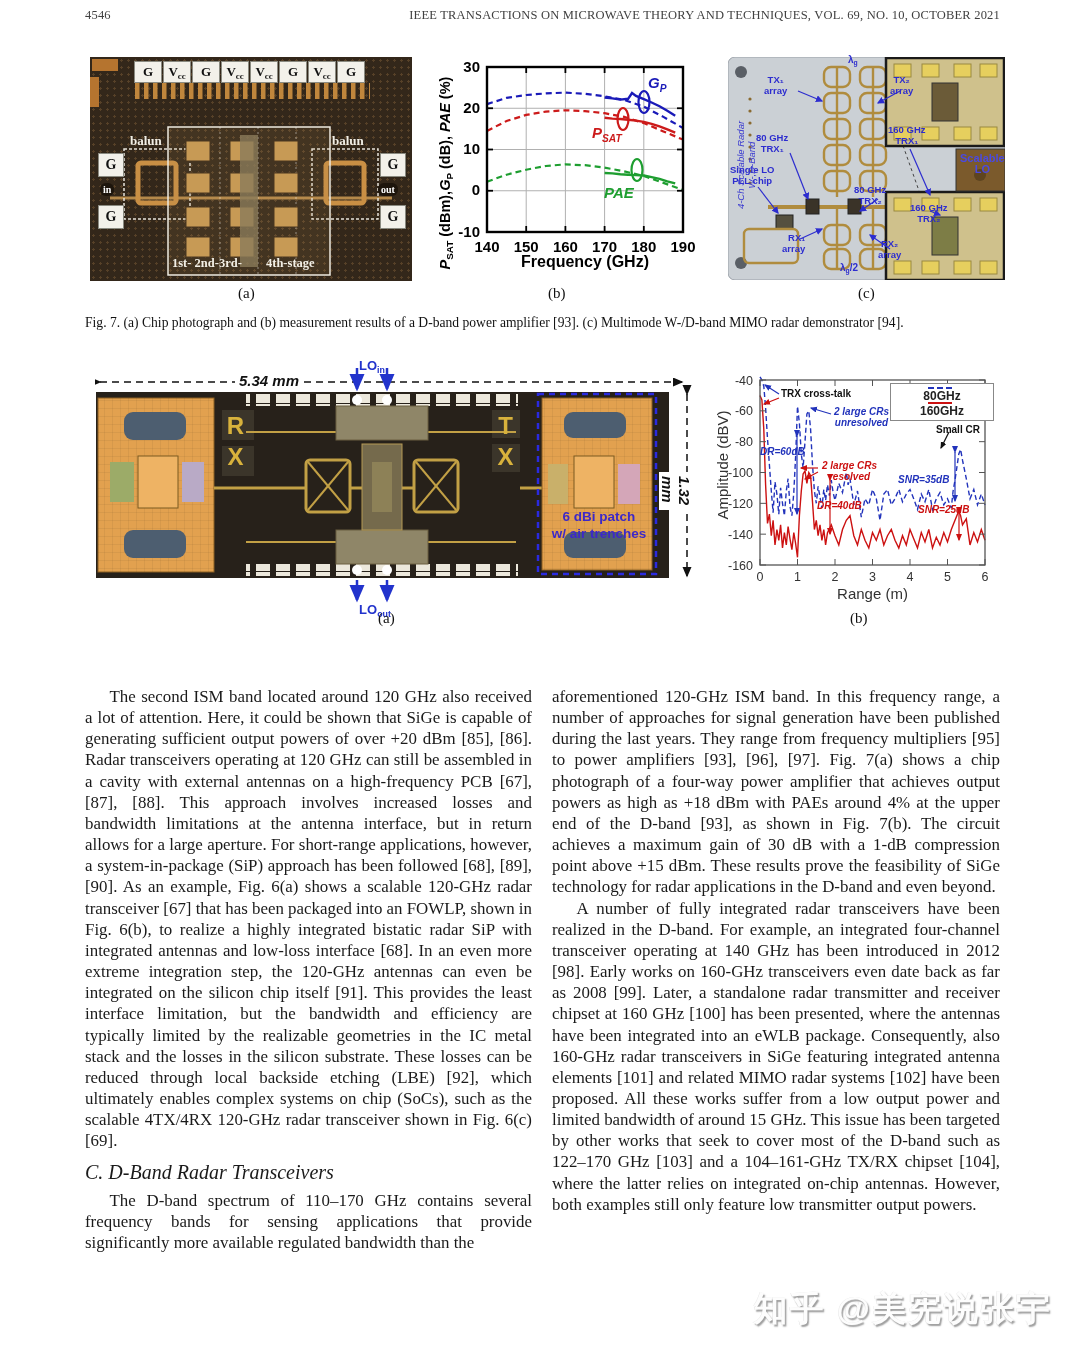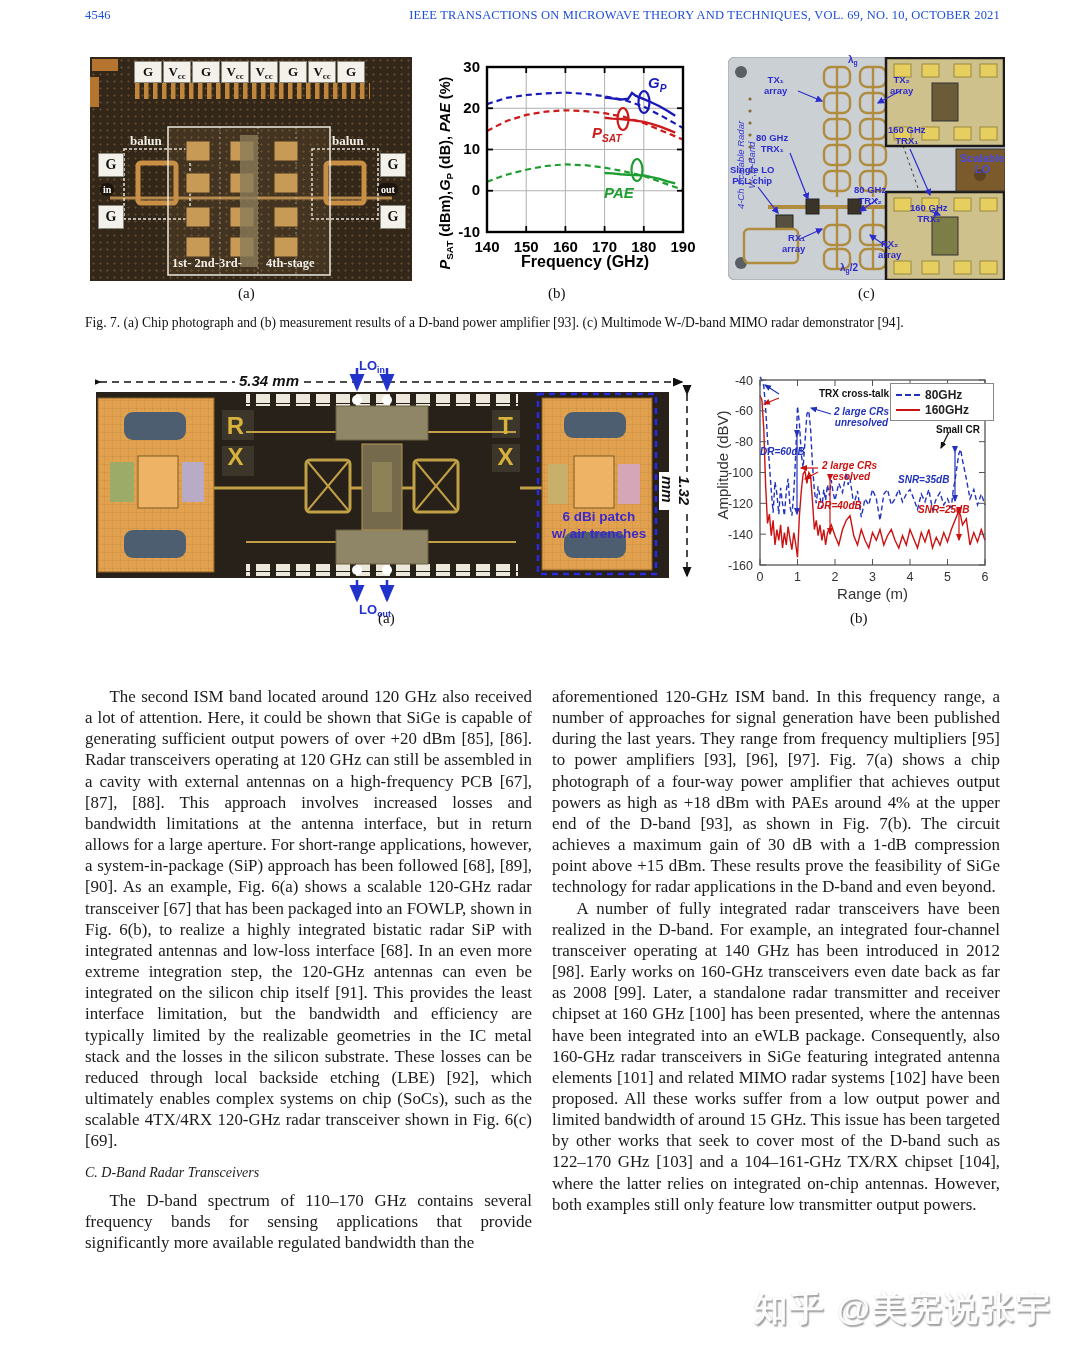--- a/index.html
+++ b/index.html
@@ -1,30 +1,30 @@
 <!DOCTYPE html>
 <html><head>
 <meta charset="utf-8">
 <style>
   html,body{margin:0;padding:0;background:#ffffff;}
   .page{position:relative;width:1080px;height:1351px;background:#fff;overflow:hidden;
         font-family:"Liberation Serif",serif;color:#1a1a1a;}
   .abs{position:absolute;}
   
-  .hdr{position:absolute;top:8px;left:85px;width:915px;font-size:12.5px;color:#1d4ed8;letter-spacing:.2px;}
+  .hdr{position:absolute;top:8px;left:85px;width:915px;font-size:12.5px;color:#404040;letter-spacing:.2px;}
   .hdr .pg{float:left;}
   .hdr .jr{float:right;}
   
   .figcap{position:absolute;left:85px;width:915px;font-size:13.6px;color:#111;}
   .sublab{position:absolute;font-size:15px;color:#111;}
   
   .col{position:absolute;top:686px;text-align:justify;font-size:16.9px;line-height:21.15px;}
   .col p{margin:0;}
   .col p.ind{text-indent:1.45em;}
-  .sechead{font-style:italic;font-size:14px;margin:11px 0 6px 0;}
+  .sechead{font-style:italic;font-size:20px;margin:11px 0 6px 0;}
   
   .chip7a{position:absolute;left:90px;top:57px;width:322px;height:224px;background:#33271a;
     background-image:radial-gradient(rgba(140,105,60,.4) 1px,transparent 1.4px);background-size:7px 7px;}
   .pad{position:absolute;width:26px;height:20px;background:#f3f1ea;border:1px solid #8a8a80;
        text-align:center;font:bold 13px "Liberation Serif",serif;line-height:19px;color:#111;}
   .padside{position:absolute;width:24px;height:22px;background:#f3f1ea;border:1px solid #8a8a80;
        text-align:center;font:bold 14px "Liberation Serif",serif;line-height:21px;color:#111;}
   .iolab{position:absolute;background:#1d150c;color:#fff;font:bold 10px "Liberation Serif",serif;
        padding:1px 3px;border-radius:6px;}
   .balun{position:absolute;color:#f2efe6;font:bold 13px "Liberation Serif",serif;}
@@ -54,21 +54,21 @@
   .ylab8{position:absolute;left:714px;top:560px;width:190px;transform-origin:0 0;transform:rotate(-90deg);
        text-align:center;font:15px "Liberation Sans",sans-serif;color:#333;}
   .xlab8{position:absolute;left:760px;top:585px;width:225px;text-align:center;
        font:15px "Liberation Sans",sans-serif;color:#333;}
   .ann{position:absolute;font:bold 10px "Liberation Sans",sans-serif;white-space:pre-line;line-height:11px;}
   .ann.b{color:#2233bb;font-style:italic;}
   .ann.r{color:#cc1111;font-style:italic;}
   .ann.k{color:#111;font-style:normal;}
   .legend{position:absolute;left:890px;top:383px;width:92px;background:#fff;border:1px solid #888;
        padding:3px 5px;font:bold 12px "Liberation Sans",sans-serif;color:#222;}
-  .legend .row{display:flex;align-items:center;height:15px;}
+  .legend .row{display:flex;align-items:center;height:15px;flex-direction:column;}
   .legend .sw{display:inline-block;width:24px;margin-right:5px;border-top:2px dashed #2233bb;}
   .legend .sw.solid{border-top:2px solid #cc1111;}
   
   svg .grid{stroke:#b0b0b0;stroke-width:1;}
   svg .frame{fill:none;}
   #fig7b-svg .frame{stroke:#000;stroke-width:2.4;}
   #fig7b-svg .tick{stroke:#000;stroke-width:1.8;}
   #fig7b-svg .ticklabel{font:bold 15px "Liberation Sans",sans-serif;fill:#000;}
   #fig8b-svg .frame{stroke:#555;stroke-width:1.3;}
   #fig8b-svg .tick{stroke:#555;stroke-width:1;}
@@ -504,21 +504,21 @@
   <div class="legend">
     <div class="row">
       <span class="sw"></span>
       <span>80GHz</span>
     </div>
     <div class="row">
       <span class="sw solid"></span>
       <span>160GHz</span>
     </div>
   </div>
-  <div class="ann k" style="left:819px;top:388px;">TRX cross-talk</div>
+  <div class="ann k" style="left:781px;top:388px;">TRX cross-talk</div>
   <div class="ann b" style="left:834px;top:406px;text-align:center;">2 large CRs
 unresolved</div>
   <div class="ann b" style="left:760px;top:446px;">DR=60dB</div>
   <div class="ann r" style="left:822px;top:460px;text-align:center;">2 large CRs
 resolved</div>
   <div class="ann r" style="left:817px;top:500px;">DR=40dB</div>
   <div class="ann b" style="left:898px;top:474px;">SNR=35dB</div>
   <div class="ann r" style="left:894px;top:504px;margin-left:24px;">SNR=25dB</div>
   <div class="ann k" style="left:936px;top:424px;">Small CR</div>
   <div class="sublab" style="left:850px;top:610px;">(b)</div>

